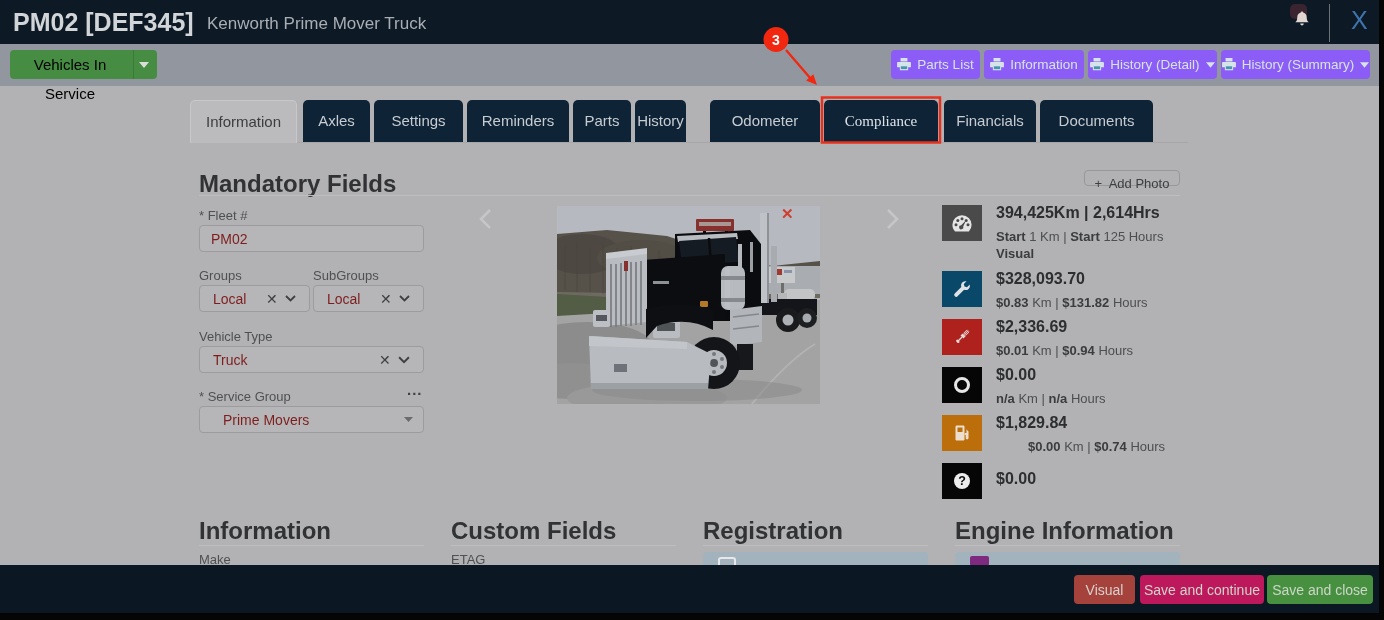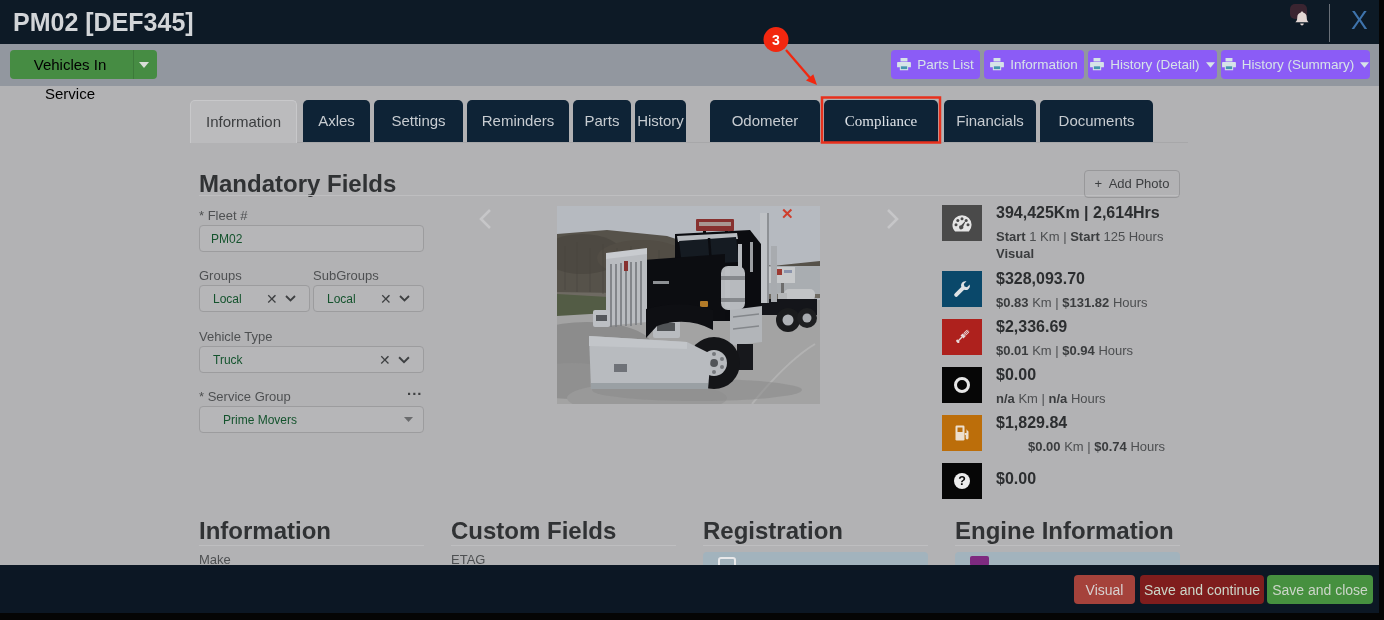--- a/index.html
+++ b/index.html
@@ -5,35 +5,36 @@
   html,body{margin:0;padding:0;}
   body{width:1384px;height:620px;overflow:hidden;font-family:"Liberation Sans",sans-serif;background:#b2b2b4;}
   .abs{position:absolute;}
   #app{position:relative;width:1384px;height:620px;overflow:hidden;}
   .tab{position:absolute;top:100px;height:42px;line-height:42px;text-align:center;
        background:#0e2336;color:#c7ccd1;font-size:15px;border-radius:5px 5px 0 0;}
   .ptn{position:absolute;top:50px;height:29px;background:#8b5cf6;border-radius:4px;
        color:#d6e3e8;font-size:13.5px;display:flex;align-items:center;justify-content:center;gap:6px;}
   .lbl{position:absolute;font-size:13px;color:#4e5052;}
   .inp{position:absolute;border:1px solid #9c9c9e;border-radius:4px;background:#b6b6b8;
-       font-size:12px;color:#14532d;display:flex;align-items:center;}
+       font-size:14px;color:#7f1d1d;display:flex;align-items:center;}
   .statmain{position:absolute;left:996px;font-size:16px;font-weight:bold;color:#2c2e30;white-space:nowrap;}
   .statsub{position:absolute;left:996px;font-size:13px;color:#4c4e50;white-space:nowrap;}
   .statsub b{color:#3a3c3e;}
   .icsq{position:absolute;left:942px;width:40px;height:36px;display:flex;align-items:center;justify-content:center;}
   .h2g{position:absolute;font-size:24px;font-weight:bold;color:#303234;}
   .fbtn{position:absolute;top:575px;height:29px;border-radius:4px;font-size:14px;
         display:flex;align-items:center;justify-content:center;}
 </style>
 </head>
 <body>
 <div id="app">
 
   <div class="abs" style="left:0;top:0;width:1384px;height:44px;background:#0d1a26;"></div>
   <div class="abs" style="left:13px;top:8px;font-size:25px;font-weight:bold;color:#d2d5d8;">PM02 [DEF345]</div>
+  <div class="abs" style="left:207px;top:14px;font-size:17px;color:#a9aeb4;">Kenworth Prime Mover Truck</div>
 
   <div class="abs" style="left:1290px;top:4px;width:17px;height:15px;border-radius:5px;background:#3a2430;"></div>
   <svg class="abs" style="left:1293px;top:10px;" width="18" height="18" viewBox="0 0 18 18">
     <path d="M9 1.5c.8 0 1.4.6 1.4 1.3 2 .5 3.3 2.1 3.3 4.2 0 3.4 1.1 4.6 1.9 5.2H2.4c.8-.6 1.9-1.8 1.9-5.2 0-2.1 1.3-3.7 3.3-4.2 0-.7.6-1.3 1.4-1.3z" fill="#e2d6d3"></path>
     <path d="M7.2 13.6h3.6c0 1-.8 1.8-1.8 1.8s-1.8-.8-1.8-1.8z" fill="#e2d6d3"></path>
   </svg>
   <div class="abs" style="left:1329px;top:4px;width:1px;height:38px;background:#697078;"></div>
   <div class="abs" style="left:1351px;top:6px;font-size:25px;color:#3e73ab;">X</div>
 
   <div class="abs" style="left:0;top:44px;width:1384px;height:42px;background:#92979f;"></div>
@@ -91,21 +92,21 @@
   <div class="tab" style="left:467px;width:102px;">Reminders</div>
   <div class="tab" style="left:573px;width:58px;">Parts</div>
   <div class="tab" style="left:635px;width:51px;">History</div>
   <div class="tab" style="left:710px;width:110px;">Odometer</div>
   <div class="tab" style="left:824px;width:114px;color:#dde2e7;font-family:Liberation Serif, serif;">Compliance</div>
   <div class="tab" style="left:944px;width:92px;">Financials</div>
   <div class="tab" style="left:1040px;width:113px;">Documents</div>
 
   <div class="h2g" style="left:199px;top:170px;">Mandatory Fields</div>
   <div class="abs" style="left:199px;top:195px;width:981px;height:1px;background:#bebec0;"></div>
-  <div class="abs" style="left:1084px;top:170px;width:96px;height:28px;border:1px solid #98989a;border-radius:4px;box-sizing:border-box;line-height:26px;text-align:center;font-size:13px;color:#3c3e40;">+&nbsp; Add Photo</div>
+  <div class="abs" style="left:1084px;top:170px;width:96px;height:16px;border:1px solid #98989a;border-radius:4px;box-sizing:border-box;line-height:26px;text-align:center;font-size:13px;color:#3c3e40;">+&nbsp; Add Photo</div>
 
   <div class="lbl" style="left:199px;top:208px;">* Fleet #</div>
   <div class="inp" style="left:199px;top:225px;width:225px;height:27px;box-sizing:border-box;padding-left:11px;">PM02</div>
 
   <div class="lbl" style="left:199px;top:268px;">Groups</div>
   <div class="lbl" style="left:313px;top:268px;">SubGroups</div>
   <div class="inp" style="left:199px;top:285px;width:111px;height:27px;box-sizing:border-box;padding-left:13px;">Local</div>
   <div class="abs" style="left:266px;top:291px;font-size:14px;color:#3e4042;">✕</div>
   <svg class="abs" style="left:285px;top:295px;" width="11" height="7" viewBox="0 0 11 7">
       <path d="M1 1l4.5 4.5L10 1" stroke="#3e4042" stroke-width="1.8" fill="none"></path>
@@ -327,21 +328,21 @@
   <div class="abs" style="left:955px;top:545px;width:225px;height:1px;background:#bebec0;"></div>
   <div class="lbl" style="left:199px;top:552px;">Make</div>
   <div class="lbl" style="left:451px;top:552px;">ETAG</div>
   <div class="abs" style="left:703px;top:552px;width:225px;height:14px;background:#a2b3bd;border-radius:4px 4px 0 0;"></div>
   <div class="abs" style="left:718px;top:557px;width:18px;height:12px;border:2px solid #e8e8ea;border-radius:3px;box-sizing:border-box;"></div>
   <div class="abs" style="left:955px;top:552px;width:225px;height:14px;background:#a2b3bd;border-radius:4px 4px 0 0;"></div>
   <div class="abs" style="left:970px;top:556px;width:19px;height:10px;background:#7e2a80;border-radius:2px;"></div>
 
   <div class="abs" style="left:0;top:565px;width:1384px;height:48px;background:#0c1724;"></div>
   <div class="fbtn" style="left:1074px;width:61px;background:#a5423b;color:#d7d1d0;">Visual</div>
-  <div class="fbtn" style="left:1140px;width:124px;background:#7f1d1d;color:#ccd6c9;">Save and continue</div>
+  <div class="fbtn" style="left:1140px;width:124px;background:#be185d;color:#ccd6c9;">Save and continue</div>
   <div class="fbtn" style="left:1267px;width:106px;background:#46903f;color:#ccd6c9;">Save and close</div>
 
   <div class="abs" style="left:0;top:613px;width:1384px;height:7px;background:#050505;"></div>
   <div class="abs" style="left:1379px;top:0;width:5px;height:620px;background:#050505;"></div>
 
   <svg class="abs" style="left:0;top:0;z-index:50;" width="1384" height="620" viewBox="0 0 1384 620">
     <line x1="786" y1="50" x2="811" y2="79" stroke="#f2270f" stroke-width="2.3"></line>
     <polygon points="817,85 806,80.5 813.3,74.2" fill="#f2270f"></polygon>
     <circle cx="776" cy="39.5" r="12.5" fill="#f2270f"></circle>
     <text x="776" y="44.5" text-anchor="middle" font-family="Liberation Sans" font-size="14" font-weight="bold" fill="#ffffff">3</text>

